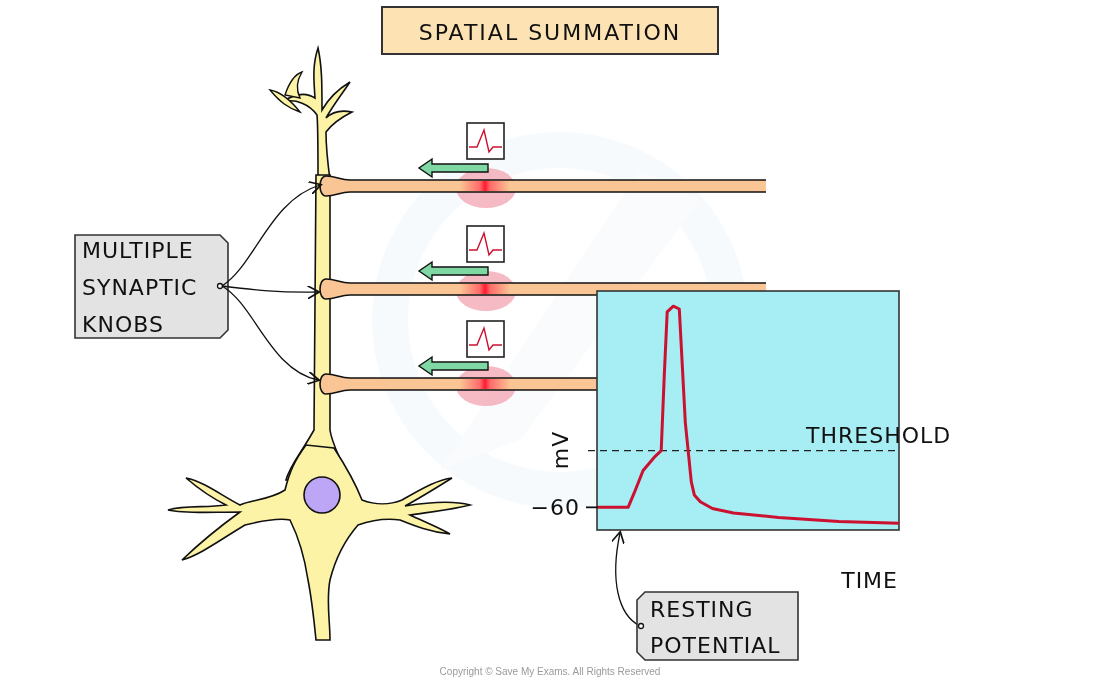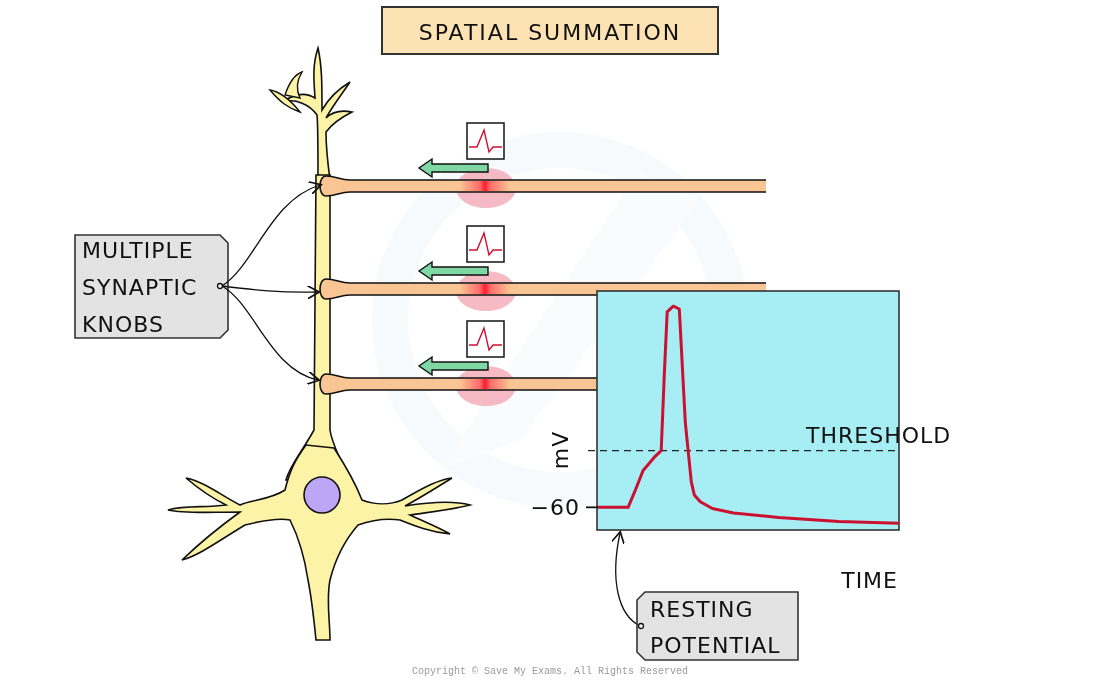--- a/index.html
+++ b/index.html
@@ -4,21 +4,21 @@
 <style>
   html, body { margin: 0; padding: 0; background: #ffffff; }
   body { width: 1100px; height: 685px; position: relative; overflow: hidden;
          font-family: "DejaVu Sans", sans-serif; }
   #stage { position: absolute; left: 0; top: 0; width: 1100px; height: 685px; }
   .lbl { font-family: "DejaVu Sans", sans-serif; fill: #111; letter-spacing: 1px; }
   .title-text { font-size: 22px; letter-spacing: 2px; }
   .tag-text { font-size: 22px; }
   .axis-text { font-size: 22px; }
   .copyright { position: absolute; left: 0; width: 1100px; top: 666px; text-align: center;
-               font-family: Liberation Mono, monospace; font-size: 10px; color: #9a9a9a; }
+               font-family: Liberation Sans, sans-serif; font-size: 10px; color: #9a9a9a; }
 </style>
 </head>
 <body>
 
 <svg id="stage" width="1100" height="685" viewBox="0 0 1100 685" xmlns="http://www.w3.org/2000/svg">
   <defs>
     <linearGradient id="pulseGrad" x1="0" x2="1" y1="0" y2="0">
       <stop offset="0" stop-color="#f9c594"></stop>
       <stop offset="0.4" stop-color="#ff6a6a"></stop>
       <stop offset="0.5" stop-color="#ff1a2e"></stop>

